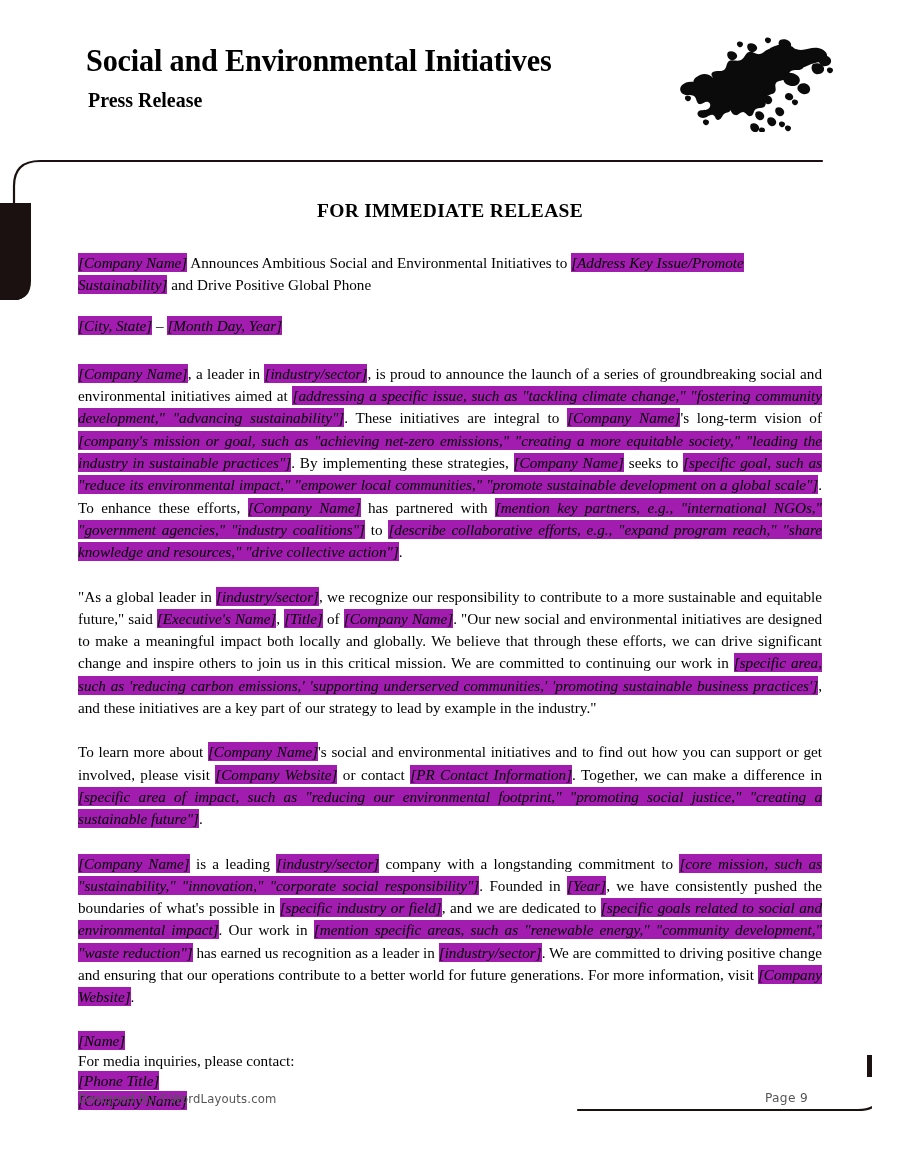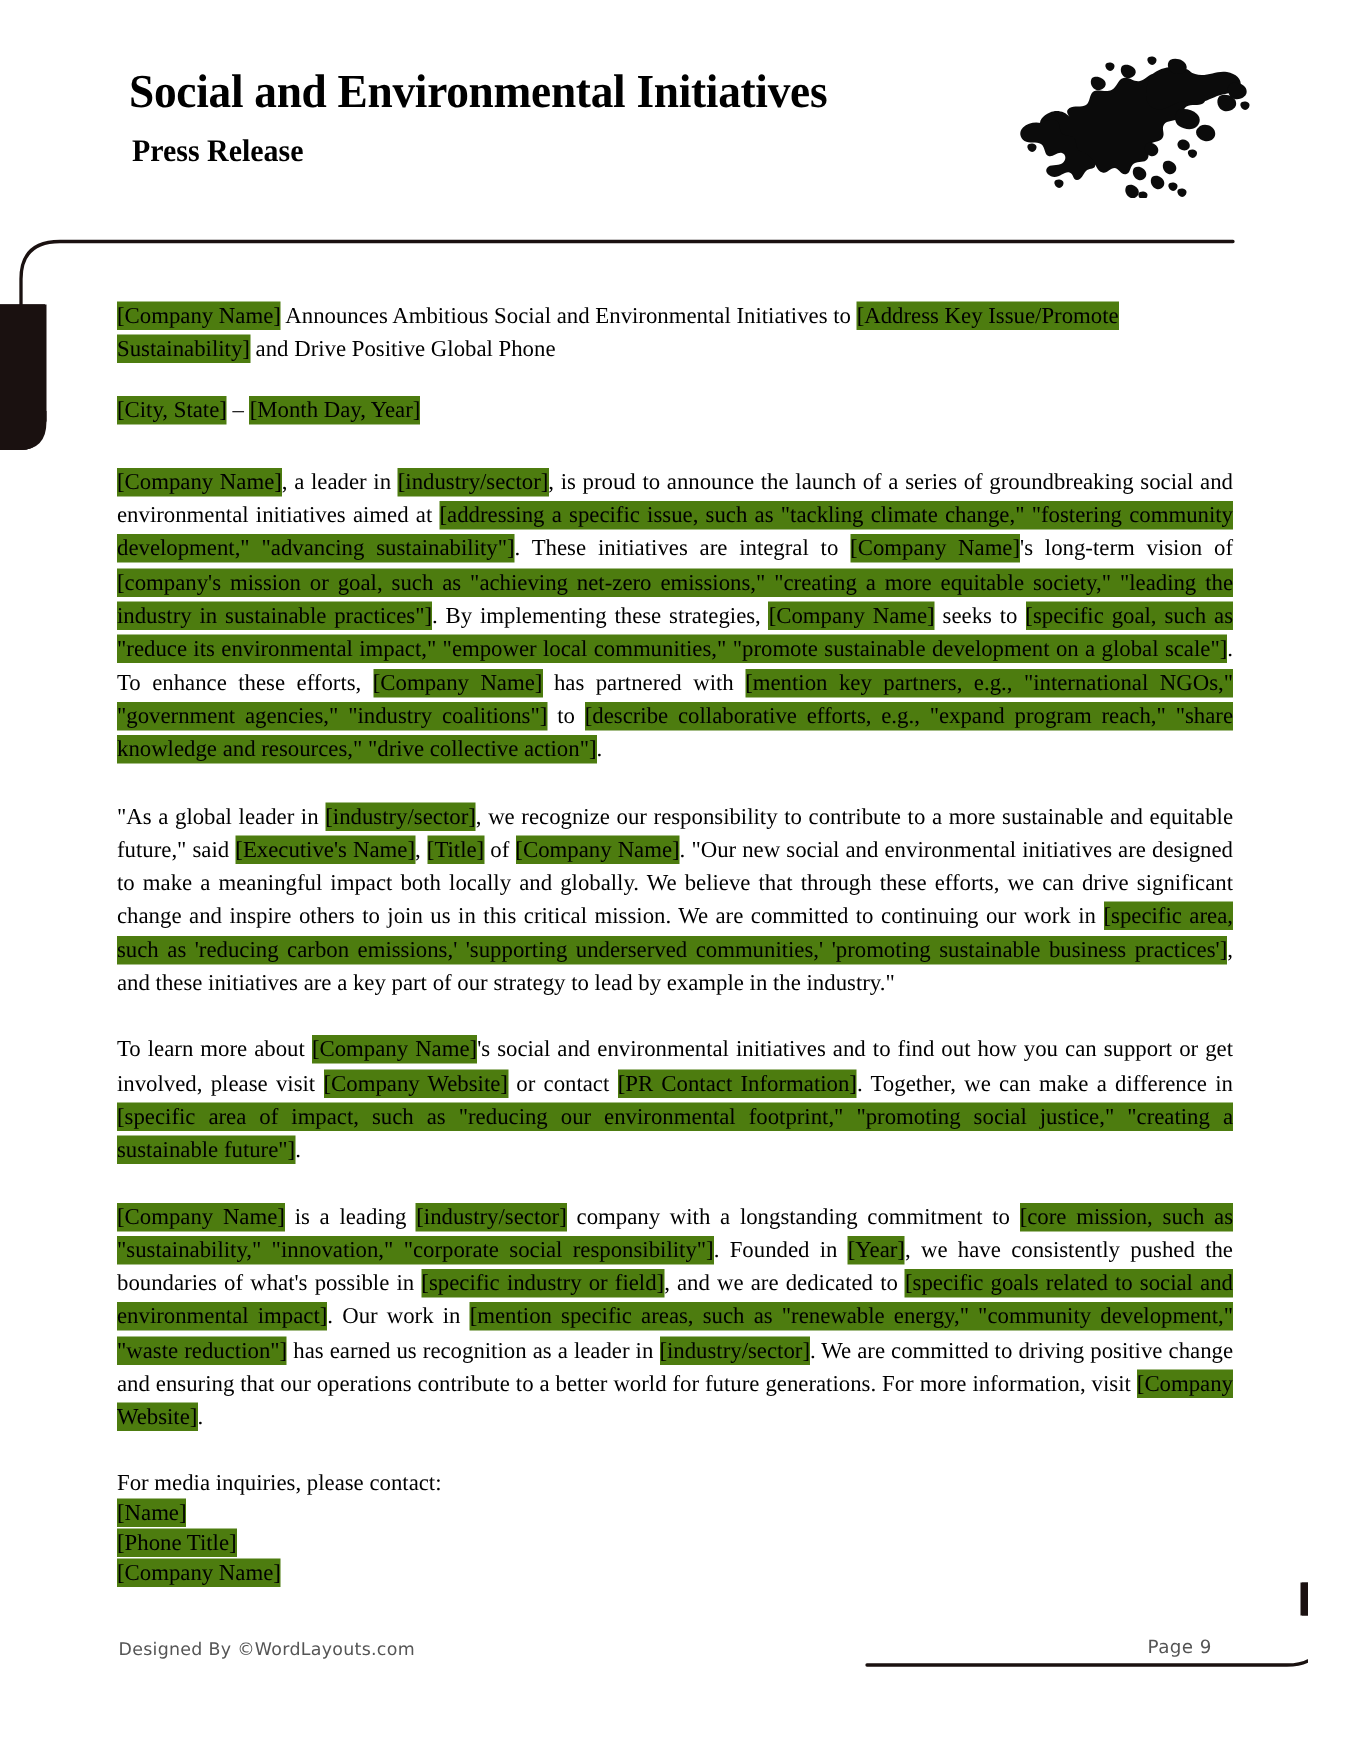--- a/index.html
+++ b/index.html
@@ -103,24 +103,25 @@
     margin: 0 0 18px 0;
   }
   .contact-block {
     font-size: 15.2px;
     line-height: 20.2px;
     text-align: left;
     margin: 0;
   }
   .contact-block .row { display: block; }
   mark, .hl {
-    background-color: #4d7c0f;
+    background-color: #a21caf;
     color: #000000;
     padding: 1px 0 1px 0;
     box-decoration-break: clone;
+    font-style: italic;
     -webkit-box-decoration-break: clone;
   }
 
   
   #footer-designed {
     position: absolute;
     left: 79px;
     top: 1092px;
     font-family: "DejaVu Sans", "Liberation Sans", sans-serif;
     font-size: 11.6px;
@@ -221,36 +222,37 @@
   <svg id="frame-top" class="frame-svg" viewBox="0 0 900 170" xmlns="http://www.w3.org/2000/svg">
     <path d="M822 13 L40 13 Q14 13 14 38 L14 56" fill="none" stroke="#1a1110" stroke-width="2.2" stroke-linecap="round"></path>
     <path d="M0 55 L30 55 L30 130 Q30 152 14 152 L0 152 Z" fill="#1a1110"></path>
     <path d="M0 55 L30 55 L30 130 Q30 152 14 152 L0 152 Z" fill="#1a1110"></path>
     <rect x="0" y="55" width="31" height="78" fill="#1a1110"></rect>
     <path d="M0 126 L31 126 L31 133 Q31 152 13 152 L0 152 Z" fill="#1a1110"></path>
   </svg>
 
   <div id="content">
 
+    <div id="immediate-release">FOR IMMEDIATE RELEASE</div>
 
     <p class="para headline"><span class="hl">[Company Name]</span><span> Announces Ambitious Social and Environmental Initiatives to </span><span class="hl">[Address Key Issue/Promote Sustainability]</span><span> and Drive Positive Global Phone</span></p>
 
     <p class="para dateline"><span class="hl">[City, State]</span><span> – </span><span class="hl">[Month Day, Year]</span></p>
 
     <p class="para"><span class="hl">[Company Name]</span><span>, a leader in </span><span class="hl">[industry/sector]</span><span>, is proud to announce the launch of a series of groundbreaking social and environmental initiatives aimed at </span><span class="hl">[addressing a specific issue, such as "tackling climate change," "fostering community development," "advancing sustainability"]</span><span>. These initiatives are integral to </span><span class="hl">[Company Name]</span><span>'s long-term vision of </span><span class="hl">[company's mission or goal, such as "achieving net-zero emissions," "creating a more equitable society," "leading the industry in sustainable practices"]</span><span>. By implementing these strategies, </span><span class="hl">[Company Name]</span><span> seeks to </span><span class="hl">[specific goal, such as "reduce its environmental impact," "empower local communities," "promote sustainable development on a global scale"]</span><span>. To enhance these efforts, </span><span class="hl">[Company Name]</span><span> has partnered with </span><span class="hl">[mention key partners, e.g., "international NGOs," "government agencies," "industry coalitions"]</span><span> to </span><span class="hl">[describe collaborative efforts, e.g., "expand program reach," "share knowledge and resources," "drive collective action"]</span><span>.</span></p>
 
     <p class="para"><span>"As a global leader in </span><span class="hl">[industry/sector]</span><span>, we recognize our responsibility to contribute to a more sustainable and equitable future," said </span><span class="hl">[Executive's Name]</span><span>, </span><span class="hl">[Title]</span><span> of </span><span class="hl">[Company Name]</span><span>. "Our new social and environmental initiatives are designed to make a meaningful impact both locally and globally. We believe that through these efforts, we can drive significant change and inspire others to join us in this critical mission. We are committed to continuing our work in </span><span class="hl">[specific area, such as 'reducing carbon emissions,' 'supporting underserved communities,' 'promoting sustainable business practices']</span><span>, and these initiatives are a key part of our strategy to lead by example in the industry."</span></p>
 
     <p class="para"><span>To learn more about </span><span class="hl">[Company Name]</span><span>'s social and environmental initiatives and to find out how you can support or get involved, please visit </span><span class="hl">[Company Website]</span><span> or contact </span><span class="hl">[PR Contact Information]</span><span>. Together, we can make a difference in </span><span class="hl">[specific area of impact, such as "reducing our environmental footprint," "promoting social justice," "creating a sustainable future"]</span><span>.</span></p>
 
     <p class="para"><span class="hl">[Company Name]</span><span> is a leading </span><span class="hl">[industry/sector]</span><span> company with a longstanding commitment to </span><span class="hl">[core mission, such as "sustainability," "innovation," "corporate social responsibility"]</span><span>. Founded in </span><span class="hl">[Year]</span><span>, we have consistently pushed the boundaries of what's possible in </span><span class="hl">[specific industry or field]</span><span>, and we are dedicated to </span><span class="hl">[specific goals related to social and environmental impact]</span><span>. Our work in </span><span class="hl">[mention specific areas, such as "renewable energy," "community development," "waste reduction"]</span><span> has earned us recognition as a leader in </span><span class="hl">[industry/sector]</span><span>. We are committed to driving positive change and ensuring that our operations contribute to a better world for future generations. For more information, visit </span><span class="hl">[Company Website]</span><span>.</span></p>
 
     <div class="contact-block">
+      <span class="row"><span class="hl">[Name]</span></span>
       <span class="row">For media inquiries, please contact:</span>
-      <span class="row"><span class="hl">[Name]</span></span>
       <span class="row"><span class="hl">[Phone Title]</span></span>
       <span class="row"><span class="hl">[Company Name]</span></span>
     </div>
   </div>
 
   <svg id="frame-bottom" class="frame-svg" viewBox="0 0 380 110" xmlns="http://www.w3.org/2000/svg">
     <path d="M58 55 L338 55 Q362 55 362 33 L362 18" fill="none" stroke="#1a1110" stroke-width="2.2" stroke-linecap="round"></path>
     <path d="M348 20 L380 20 L380 0 L348 0 Z" fill="#1a1110"></path>
     <path d="M348 0 L380 0 L380 6 Q380 22 363 22 L348 22 Z" fill="#1a1110"></path>
     <path d="M347 -12 L380 -12 L380 8 Q380 22 364 22 L347 22 Z" fill="#1a1110"></path>

